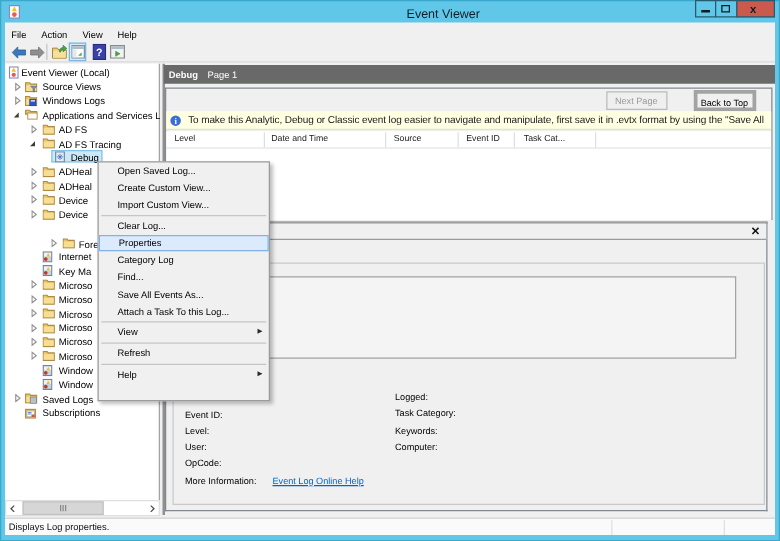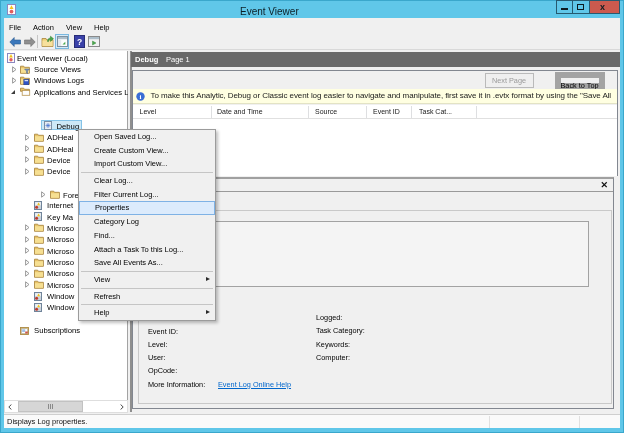--- a/index.html
+++ b/index.html
@@ -2,21 +2,21 @@
 <html><head>
 <meta charset="utf-8">
 <style>
 * { margin:0; padding:0; box-sizing:border-box; }
 html,body { width:624px; height:433px; overflow:hidden; }
 body { font-family:"Liberation Sans", sans-serif; position:relative; background:#60c7e9; }
 .abs { position:absolute; }
 #frame { position:absolute; left:0; top:0; width:624px; height:433px; background:#60c7e9; }
 #frameline { position:absolute; left:0; top:0; width:624px; height:433px; border:1px solid #3aa7cc; pointer-events:none; }
 #content { position:absolute; left:4px; top:18px; width:616px; height:410px; background:#f0f0f0; }
-#title { position:absolute; left:240px; top:6px; width:144px; font-size:10px; color:#0d1f26; text-align:left; }
+#title { position:absolute; left:240px; top:6px; width:144px; font-size:10px; color:#0d1f26; text-align:right; }
 .capbtn { position:absolute; top:0; height:14px; border:1px solid #265a70; }
 #btnmin { left:556px; width:17px; background:#60c7e9; }
 #btnmax { left:572px; width:18px; background:#60c7e9; }
 #btnclose { left:589px; width:31px; background:#cb5a4e; }
 .glyph { position:absolute; color:#0d1c22; font-size:9px; font-weight:bold; }
 .menuitem { position:absolute; top:4.5px; font-size:7.5px; color:#000; }
 #toolbar { position:absolute; left:0; top:13px; width:616px; height:19px; border-bottom:1px solid #d9d9d9; }
 #tree { position:absolute; left:0; top:33px; width:124px; height:361px; background:#fff; border-right:1px solid #a3a3a3; }
 .trow { position:absolute; height:11px; font-size:7.7px; color:#000; white-space:nowrap; }
 #splitter { position:absolute; left:126px; top:33px; width:1.5px; height:361px; background:#8f8f8f; }
@@ -123,20 +123,38 @@
         <span style="position:absolute;left:30px;top:1px;">Windows Logs</span>
       </div>
       <div class="trow" style="left:0;top:68.8px;width:124px;">
         <span style="position:absolute;left:6.5px;top:3.2px;width:0;height:0;border-left:4.6px solid transparent;border-bottom:4.6px solid #3c3c3c;"></span>
         <span style="position:absolute;left:16px;top:0.5px;"><svg width="11" height="9" viewBox="0 0 11 9">
             <path d="M0.5 2 v-0.8 h3.2 l0.8 1.1 h4.9 v2 h-8.9z" fill="#e9c366" stroke="#ad8a45" stroke-width="0.9"></path>
             <rect x="2.2" y="3.4" width="7.5" height="4.9" fill="#fdfdfd" stroke="#b89552" stroke-width="0.8"></rect>
           </svg></span>
         <span style="position:absolute;left:30px;top:1px;">Applications and Services Lo</span>
       </div>
+      <div class="trow" style="left:0;top:80.1px;width:124px;">
+        <svg style="position:absolute;left:20.5px;top:1.5px;" width="5" height="7" viewBox="0 0 5 7">
+          <path d="M0.6 0.8 L4 3.5 L0.6 6.2z" fill="#fdfdfd" stroke="#8f8f8f" stroke-width="0.9"></path>
+        </svg>
+        <span style="position:absolute;left:29.5px;top:0.5px;"><svg width="10" height="9" viewBox="0 0 10 9">
+            <path d="M0.5 2 v-0.8 h3.2 l0.8 1.1 h4.9 v6 h-8.9z" fill="#e9c366" stroke="#ad8a45" stroke-width="0.9"></path>
+            <path d="M1 3.2 h8 v4.6 h-8z" fill="#f6df92"></path>
+          </svg></span>
+        <span style="position:absolute;left:43px;top:1px;">AD FS</span>
+      </div>
+      <div class="trow" style="left:0;top:91.5px;width:124px;">
+        <span style="position:absolute;left:19.5px;top:3.2px;width:0;height:0;border-left:4.6px solid transparent;border-bottom:4.6px solid #3c3c3c;"></span>
+        <span style="position:absolute;left:29.5px;top:0.5px;"><svg width="10" height="9" viewBox="0 0 10 9">
+            <path d="M0.5 2 v-0.8 h3.2 l0.8 1.1 h4.9 v6 h-8.9z" fill="#e9c366" stroke="#ad8a45" stroke-width="0.9"></path>
+            <path d="M1 3.2 h8 v4.6 h-8z" fill="#f6df92"></path>
+          </svg></span>
+        <span style="position:absolute;left:43px;top:1px;">AD FS Tracing</span>
+      </div>
       <div class="trow" style="left:0;top:102.8px;width:124px;">
         <span style="position:absolute;left:36.5px;top:-0.7px;width:41px;height:9.5px;background:#cde8f6;border:1px solid #84c3e8;"></span>
         <span style="position:absolute;left:39.5px;top:0.5px;"><svg width="8" height="9" viewBox="0 0 8 9">
             <rect x="0.5" y="0.5" width="7" height="8" fill="#e9eef2" stroke="#7a8fa5"></rect>
             <g stroke="#3f6fd0" stroke-width="0.65">
               <path d="M4 2 v5 M1.5 4.5 h5 M2.3 2.8 l3.4 3.4 M5.7 2.8 l-3.4 3.4"></path>
             </g>
           </svg></span>
         <span style="position:absolute;left:52.5px;top:1px;">Debug</span>
       </div>
@@ -279,39 +297,50 @@
       </div>
       <div class="trow" style="left:0;top:284.4px;width:124px;">
         <span style="position:absolute;left:29.5px;top:0.5px;"><svg width="8" height="9" viewBox="0 0 8 9">
             <rect x="0.5" y="0.5" width="7" height="8" fill="#c9d3dc" stroke="#70849a"></rect>
             <rect x="1.2" y="1.2" width="5.6" height="3" fill="#eef2f5"></rect>
             <path d="M4.6 1.4 l1.5 2.8 h-3z" fill="#f2c21a"></path>
             <circle cx="2.6" cy="6.2" r="1.5" fill="#c0392b"></circle>
           </svg></span>
         <span style="position:absolute;left:43px;top:1px;">Window</span>
       </div>
+      <div class="trow" style="left:0;top:295.8px;width:124px;">
+        <svg style="position:absolute;left:7.5px;top:1.5px;" width="5" height="7" viewBox="0 0 5 7">
+          <path d="M0.6 0.8 L4 3.5 L0.6 6.2z" fill="#fdfdfd" stroke="#8f8f8f" stroke-width="0.9"></path>
+        </svg>
+        <span style="position:absolute;left:16px;top:0.5px;"><svg width="10" height="9" viewBox="0 0 10 9">
+            <path d="M0.5 2 v-0.8 h3.2 l0.8 1.1 h4.9 v6 h-8.9z" fill="#e9c366" stroke="#ad8a45" stroke-width="0.9"></path>
+            <path d="M1 3.2 h8 v4.6 h-8z" fill="#f6df92"></path>
+            <rect x="4.2" y="3.6" width="5" height="5.2" fill="#b9bfc4" stroke="#75808a" stroke-width="0.6"></rect>
+          </svg></span>
+        <span style="position:absolute;left:30px;top:1px;">Saved Logs</span>
+      </div>
       <div class="trow" style="left:0;top:307.1px;width:124px;">
         <span style="position:absolute;left:16px;top:0.5px;"><svg width="9" height="9" viewBox="0 0 9 9">
             <rect x="0.5" y="1.5" width="8" height="7" fill="#e9c366" stroke="#ad8a45" stroke-width="0.9"></rect>
             <rect x="1.5" y="2.8" width="6" height="4.6" fill="#fdfdfd" stroke="#9aa2ac" stroke-width="0.5"></rect>
             <path d="M2.2 4 h3 M2.2 5.2 h3" stroke="#5b8ed6" stroke-width="0.8"></path>
             <path d="M5.2 5.5 h2.6 v2 h-2.6z" fill="#d05548"></path>
           </svg></span>
         <span style="position:absolute;left:30px;top:1px;">Subscriptions</span>
       </div>
     </div>
   <div id="splitter"></div>
   <div id="rpanel">
     <div id="dbar">
         <span style="position:absolute;left:4px;top:3px;font-weight:bold;">Debug</span>
         <span style="position:absolute;left:35px;top:3px;">Page 1</span>
       </div>
     <div id="listbox">
       <div class="btn" style="left:352px;top:2px;width:49px;height:15px;border:1px solid #bababa;background:#efefef;color:#9a9a9a;line-height:14px;">Next Page</div>
-      <div class="btn" style="left:422px;top:1px;width:50px;height:17px;border:6px solid #a3a3a3;background:#f0f0f0;color:#000;line-height:16px;">Back to Top</div>
+      <div class="btn" style="left:422px;top:1px;width:50px;height:17px;border:3px solid #a3a3a3;background:#f0f0f0;color:#000;line-height:16px;">Back to Top</div>
       <div id="yellow" style="top:18px;">
         <svg class="abs" style="left:3px;top:3px;" width="9" height="9" viewBox="0 0 9 9">
             <circle cx="4.5" cy="4.5" r="4.2" fill="#3b6fd4"></circle>
             <text x="4.5" y="7" font-size="7" font-weight="bold" fill="#fff" text-anchor="middle" font-family="Liberation Serif">i</text>
           </svg>
         <span style="position:absolute;left:18px;top:2px;letter-spacing:-0.08px;">To make this Analytic, Debug or Classic event log easier to navigate and manipulate, first save it in .evtx format by using the "Save All</span>
       </div>
       <div id="hdr">
         <span style="position:absolute;left:7px;top:3px;">Level</span>
         <span style="position:absolute;left:84.5px;top:3px;">Date and Time</span>
@@ -362,25 +391,24 @@
     <div class="abs" style="left:575px;top:1px;width:1px;height:12px;background:#e0e0e0;"></div>
   </div>
 </div>
 
 <div id="cmenu">
   <div class="mi">Open Saved Log...</div>
   <div class="mi">Create Custom View...</div>
   <div class="mi">Import Custom View...</div>
   <div class="msep"></div>
   <div class="mi">Clear Log...</div>
-  <div class="mi">Filter Current Log...</div>
   <div class="mi" style="background:#dcebfc;border:1px solid #7fb2e5;line-height:11.7px;">Properties</div>
   <div class="mi">Category Log</div>
   <div class="mi">Find...</div>
+  <div class="mi">Save All Events As...</div>
   <div class="mi">Attach a Task To this Log...</div>
-  <div class="mi">Save All Events As...</div>
   <div class="msep"></div>
   <div class="mi">View<span class="marr"></span></div>
   <div class="msep"></div>
   <div class="mi">Refresh</div>
   <div class="msep"></div>
   <div class="mi">Help<span class="marr"></span></div>
 </div>
 
 </body></html>

